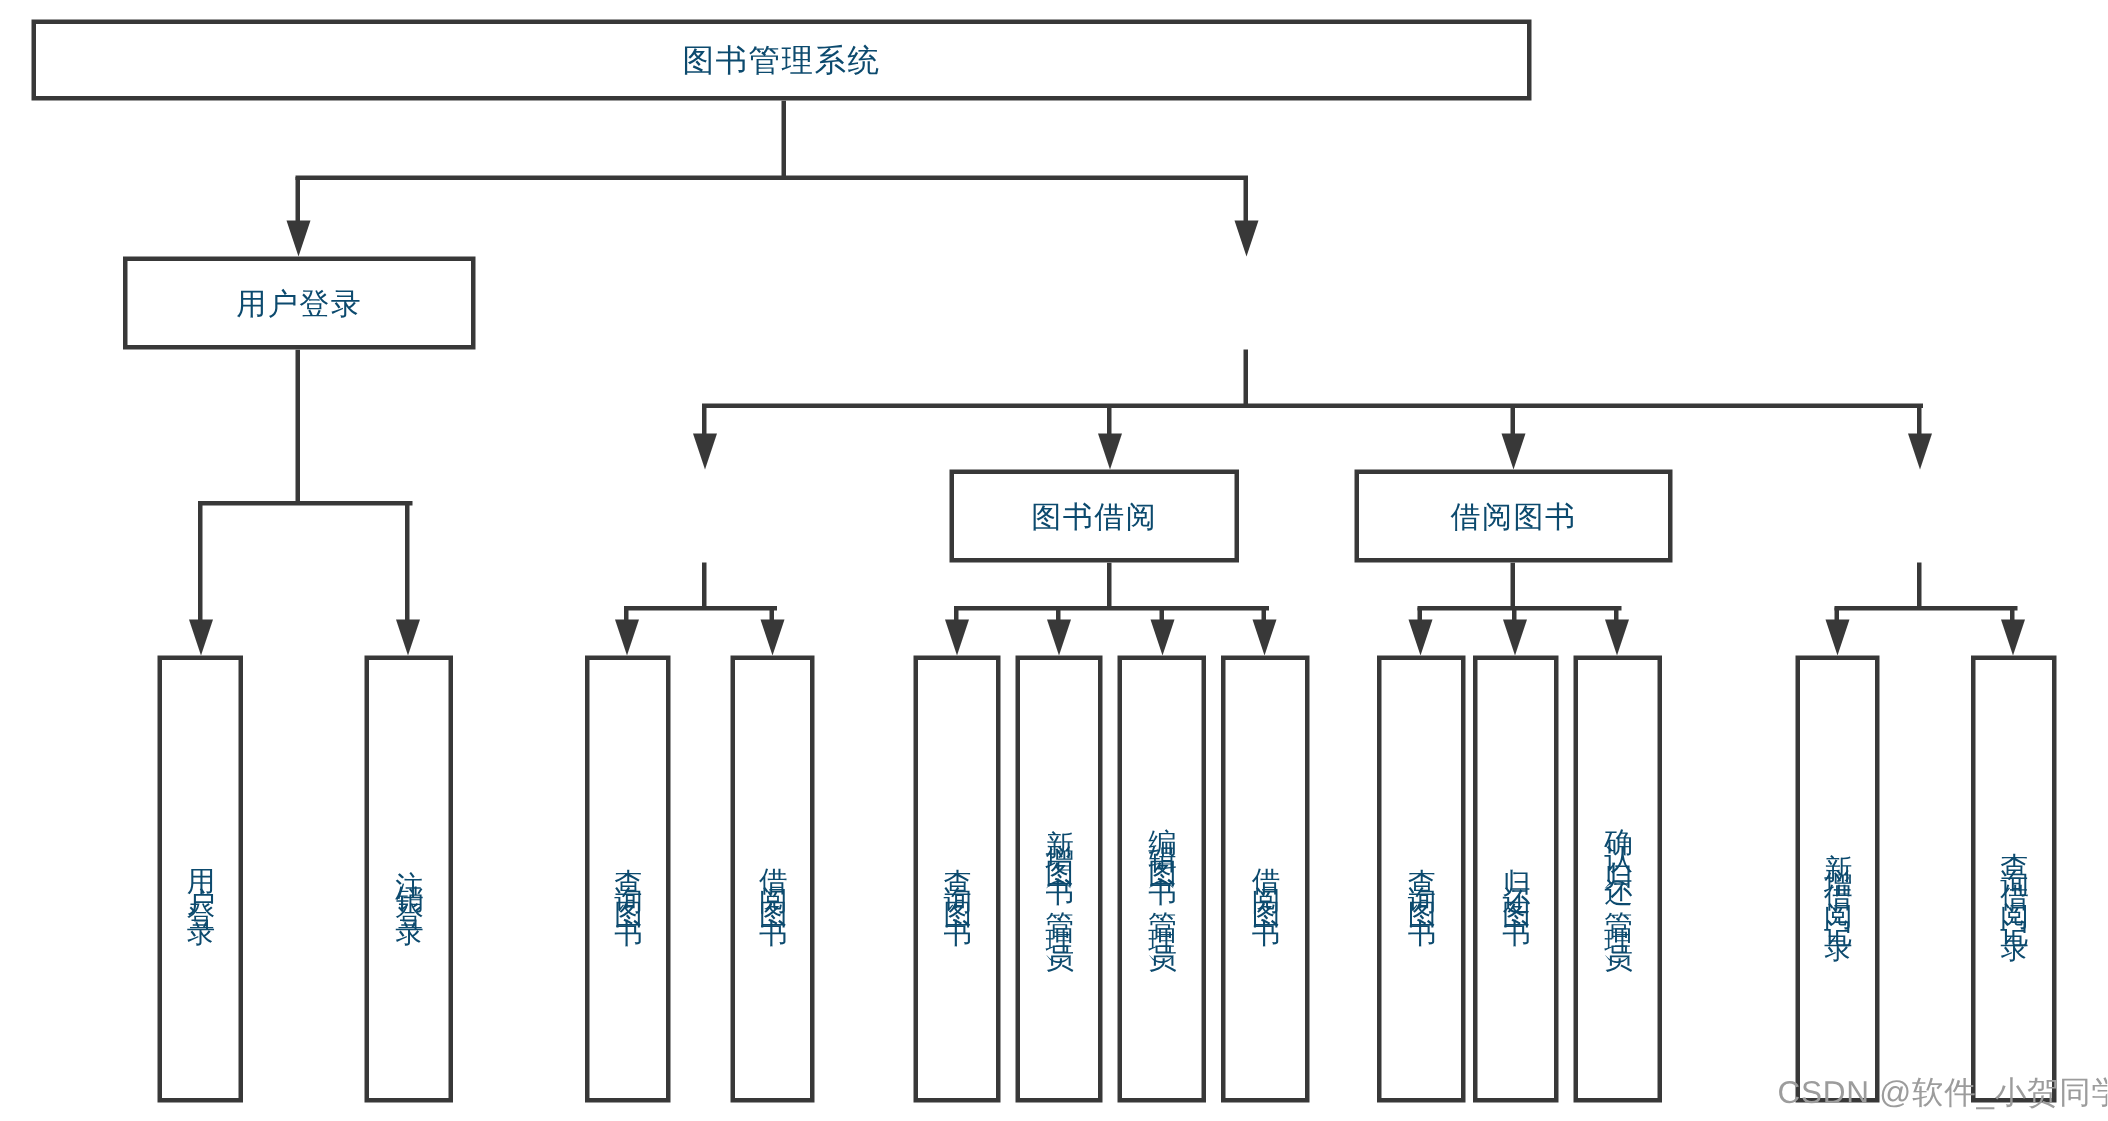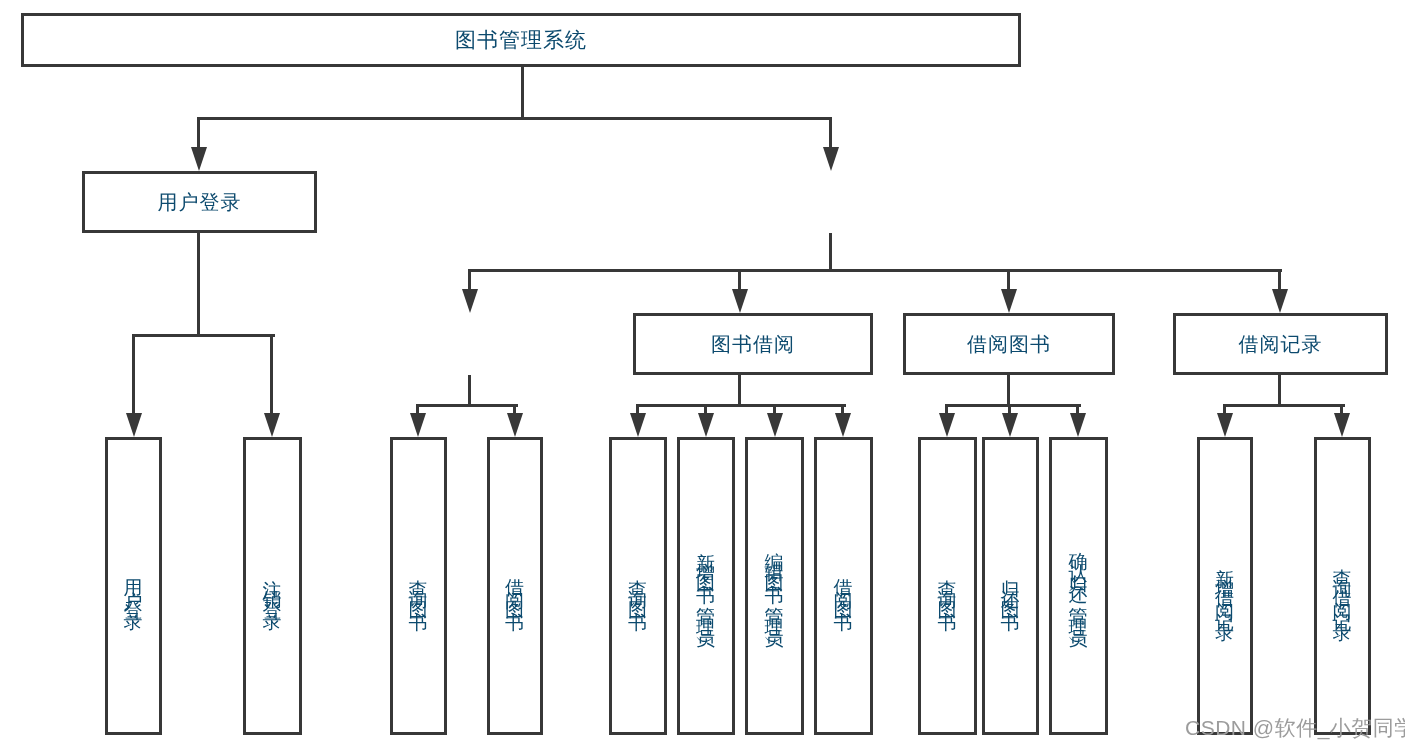--- a/index.html
+++ b/index.html
@@ -62,28 +62,25 @@
   <div class="hl" style="left:468px;top:269px;width:814px;"></div>
   <div class="vl" style="left:468px;top:270px;height:20px;"></div>
   <div class="ar" style="left:462px;top:289px;"></div>
   <div class="vl" style="left:738px;top:270px;height:20px;"></div>
   <div class="ar" style="left:732px;top:289px;"></div>
   <div class="vl" style="left:1007px;top:270px;height:20px;"></div>
   <div class="ar" style="left:1001px;top:289px;"></div>
   <div class="vl" style="left:1278px;top:270px;height:20px;"></div>
   <div class="ar" style="left:1272px;top:289px;"></div>
 
-  <div class="box" style="left:633px;top:313px;width:240px;height:62px;">
+  <div class="box" style="left:633px;top:313px;width:193px;height:62px;">
     <span>图书借阅</span>
   </div>
   <div class="box" style="left:903px;top:313px;width:212px;height:62px;">
     <span>借阅图书</span>
-  </div>
-  <div class="box" style="left:1173px;top:313px;width:215px;height:62px;">
-    <span>借阅记录</span>
   </div>
 
   <div class="vl" style="left:468px;top:375px;height:30px;"></div>
   <div class="hl" style="left:416px;top:404px;width:102px;"></div>
   <div class="vl" style="left:416px;top:405px;height:10px;"></div>
   <div class="ar" style="left:410px;top:413px;"></div>
   <div class="vl" style="left:513px;top:405px;height:10px;"></div>
   <div class="ar" style="left:507px;top:413px;"></div>
 
   <div class="vl" style="left:738px;top:375px;height:30px;"></div>

